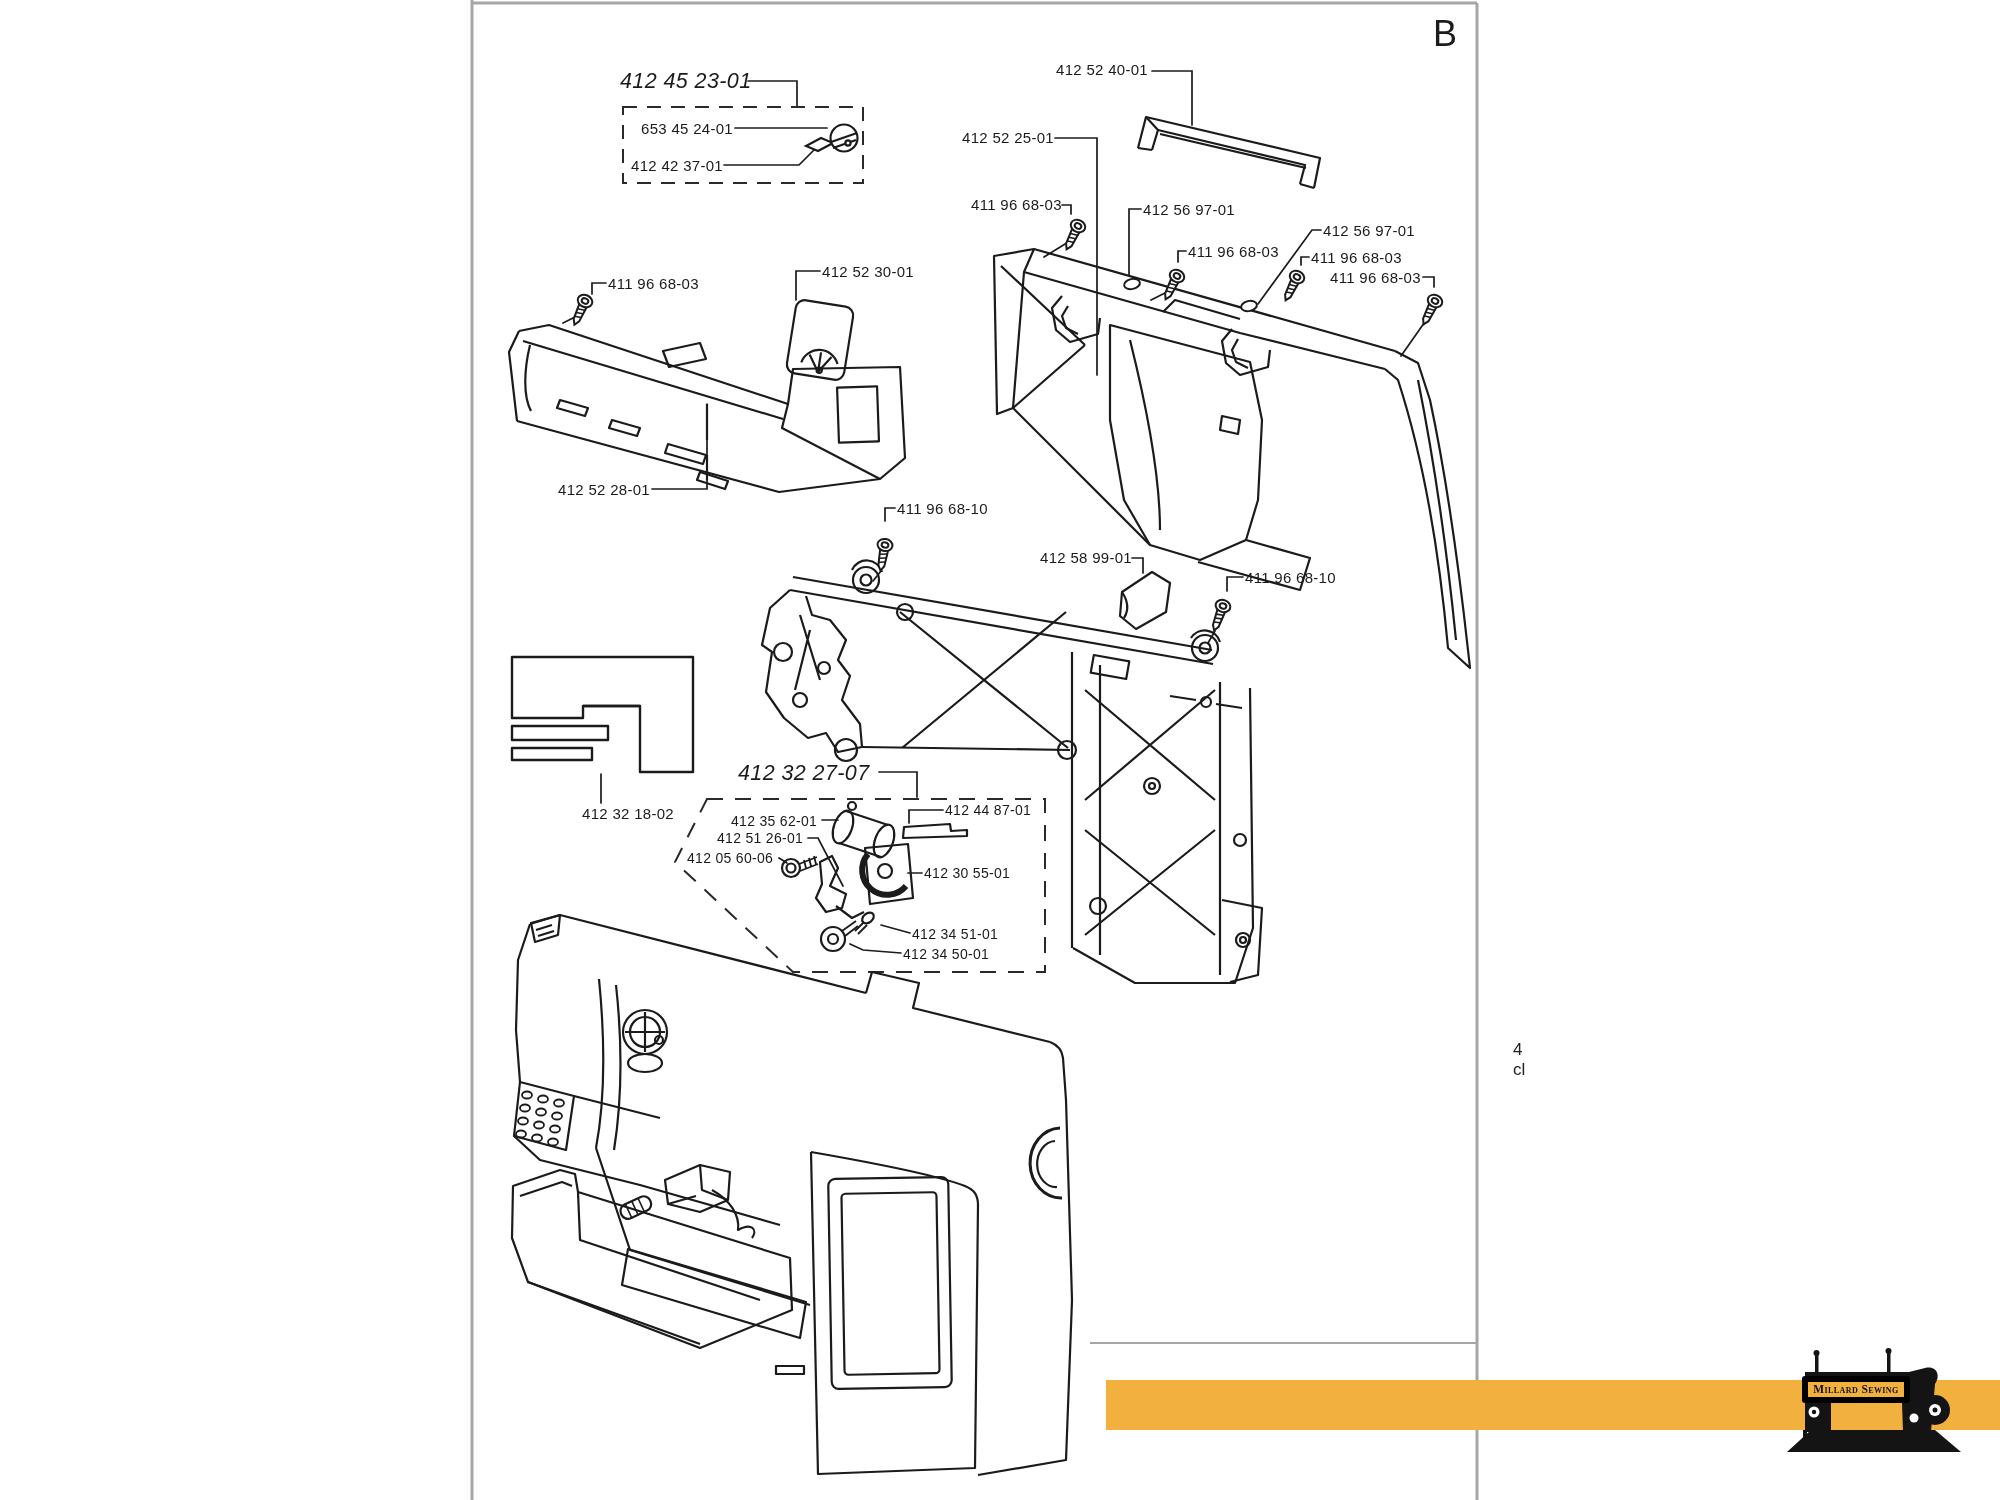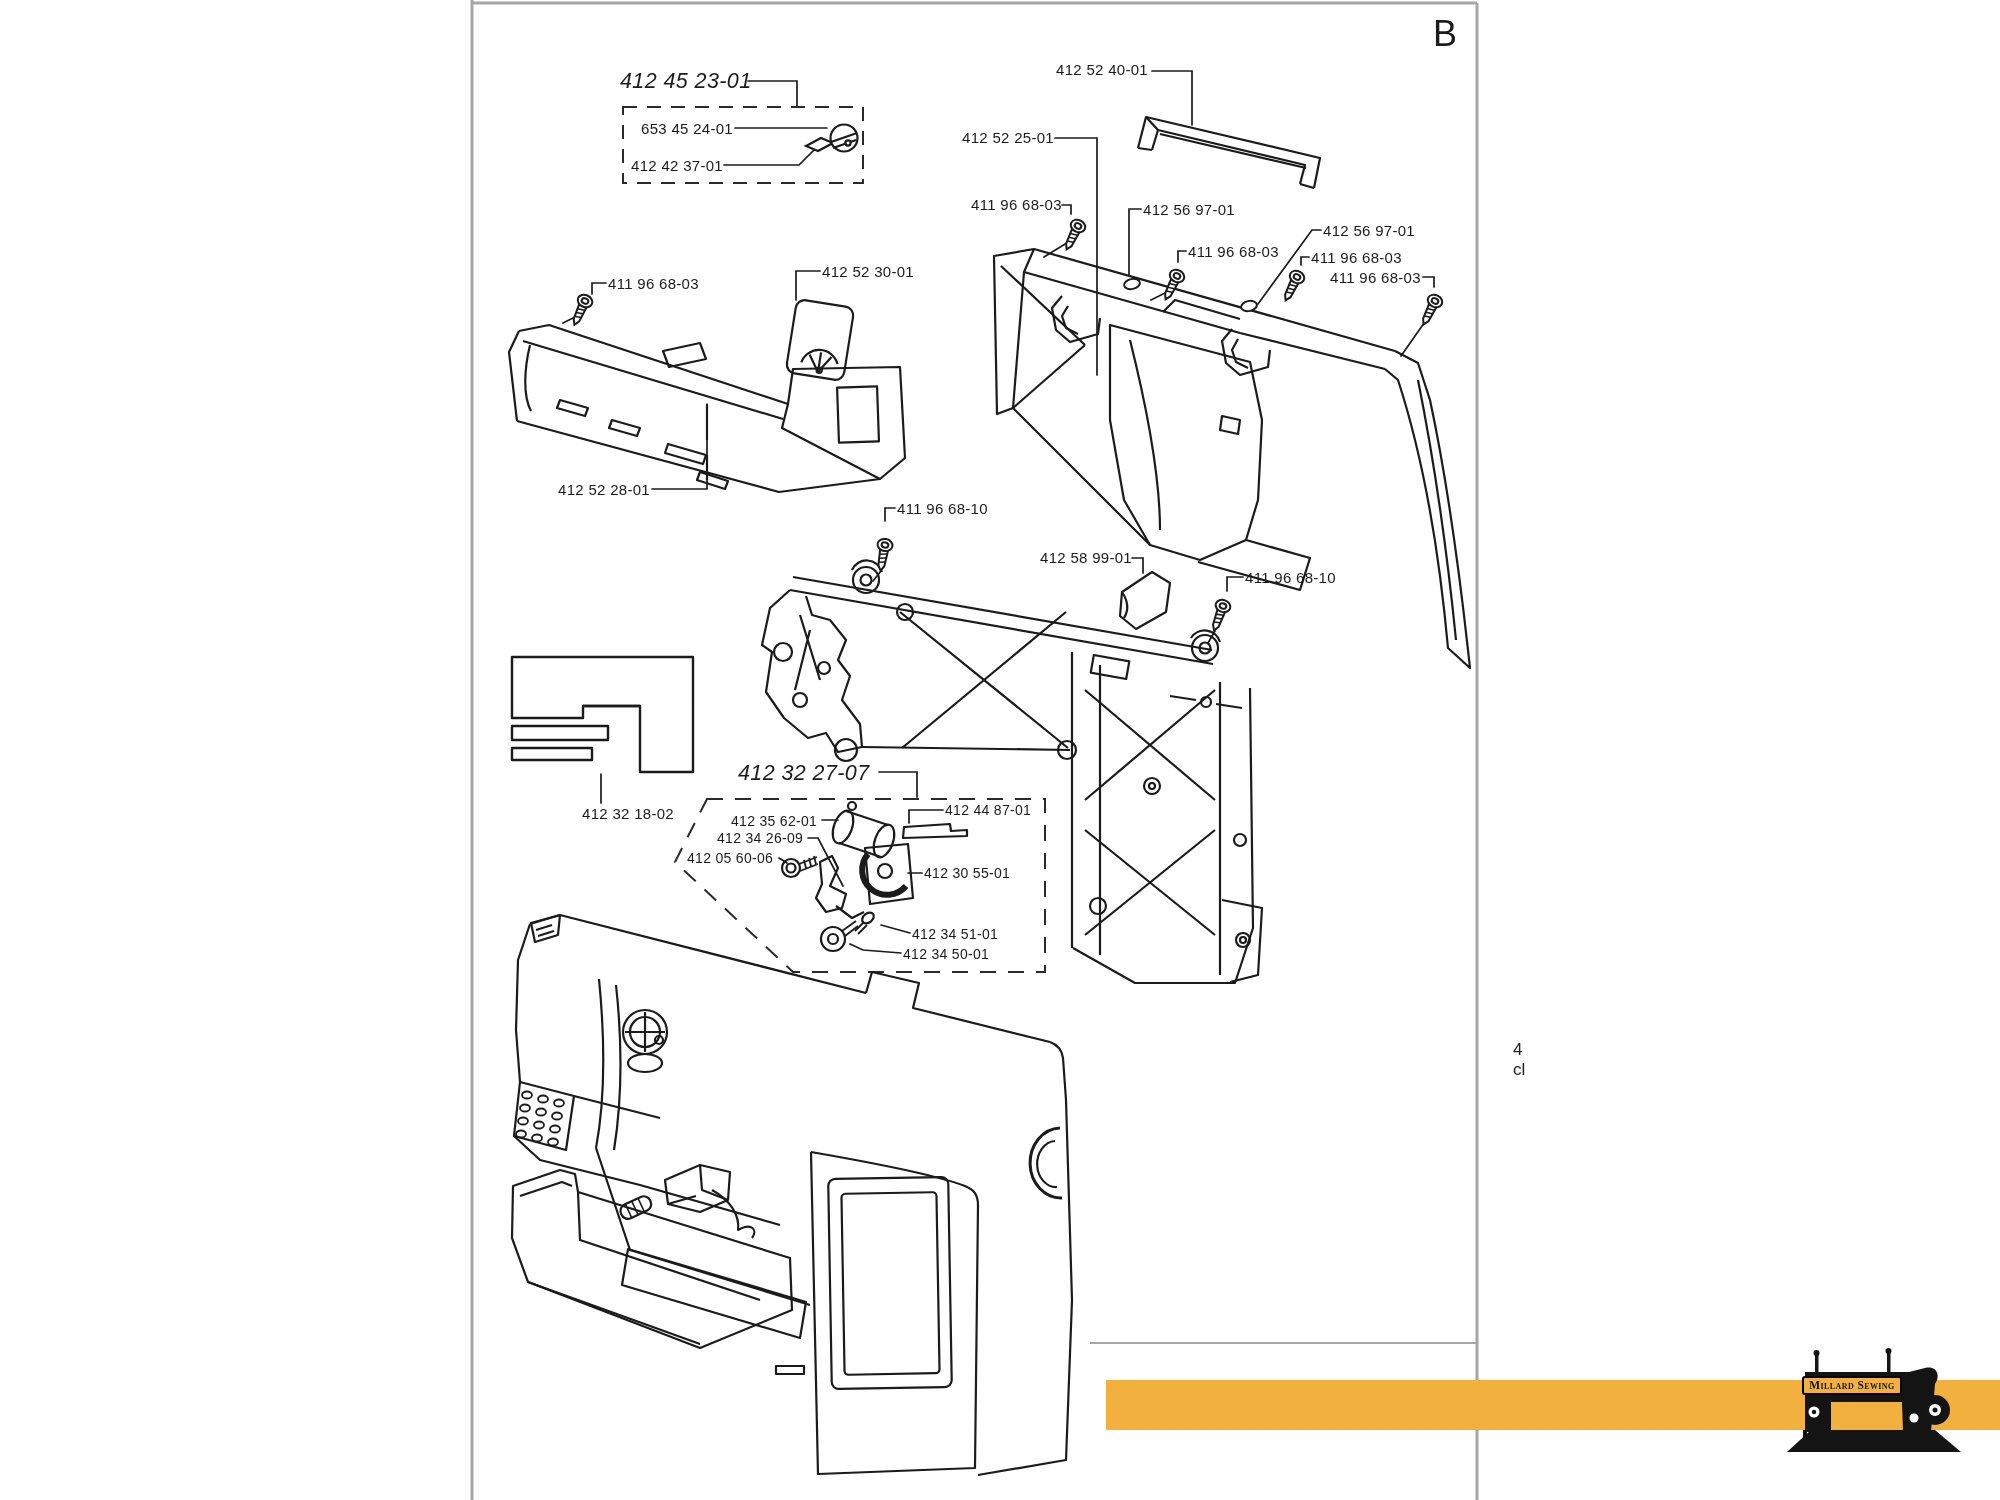--- a/index.html
+++ b/index.html
@@ -9,21 +9,21 @@
   .lbl{position:absolute;white-space:nowrap;font:15px/1.1 "Liberation Sans",sans-serif;color:#1b1b1b;letter-spacing:.3px;}
   .lbl.h{font-size:21.5px;letter-spacing:.4px;font-style:italic;}
   .lbl.sm{font-size:14px;}
   #section-letter{position:absolute;left:1433px;top:16px;font:36px/1 "Liberation Sans",sans-serif;color:#1c1c1c;}
   #margin-note{position:absolute;left:1513px;top:1040px;font:17px/1.2 "Liberation Sans",sans-serif;color:#222;}
   #banner-bar{position:absolute;left:1106px;top:1380px;width:894px;height:50px;background:#F2B13E;}
   #banner-title{position:absolute;left:1163px;top:1379px;height:50px;line-height:50px;
      font-family:"Liberation Serif",serif;font-weight:bold;font-variant:small-caps;
      font-size:47px;letter-spacing:3px;color:#1d1d1d;}
   #logo-badge{position:absolute;left:1802px;top:1376px;width:96px;height:15px;background:#F2B13E;
-     border:2px solid #000000;border-radius:3px;text-align:center;
+     border:6px solid #000000;border-radius:3px;text-align:center;
      font-family:"Liberation Serif",serif;font-weight:bold;font-variant:small-caps;
      font-size:11.5px;line-height:15px;color:#111;letter-spacing:.4px;}
 </style>
 </head>
 <body>
 
 <div id="stage">
 
 <svg width="2000" height="1500" viewBox="0 0 2000 1500">
   <defs>
@@ -286,21 +286,21 @@
 <div class="lbl" style="left:1330px;top:270px">411 96 68-03</div>
 <div class="lbl" style="left:608px;top:276px">411 96 68-03</div>
 <div class="lbl" style="left:822px;top:264px">412 52 30-01</div>
 <div class="lbl" style="left:558px;top:482px">412 52 28-01</div>
 <div class="lbl" style="left:897px;top:501px">411 96 68-10</div>
 <div class="lbl" style="left:1040px;top:550px">412 58 99-01</div>
 <div class="lbl" style="left:1245px;top:570px">411 96 68-10</div>
 <div class="lbl" style="left:582px;top:806px">412 32 18-02</div>
 <div class="lbl h" style="left:738px;top:762px">412 32 27-07</div>
 <div class="lbl sm" style="left:731px;top:814px">412 35 62-01</div>
-<div class="lbl sm" style="left:717px;top:831px">412 34 26-09</div>
+<div class="lbl sm" style="left:717px;top:831px">412 51 26-01</div>
 <div class="lbl sm" style="left:687px;top:851px">412 05 60-06</div>
 <div class="lbl sm" style="left:945px;top:803px">412 44 87-01</div>
 <div class="lbl sm" style="left:924px;top:866px">412 30 55-01</div>
 <div class="lbl sm" style="left:912px;top:927px">412 34 51-01</div>
 <div class="lbl sm" style="left:903px;top:947px">412 34 50-01</div>
 
 <div id="section-letter">B</div>
 <div id="margin-note">
   <div>4</div>
   <div>cl</div>

